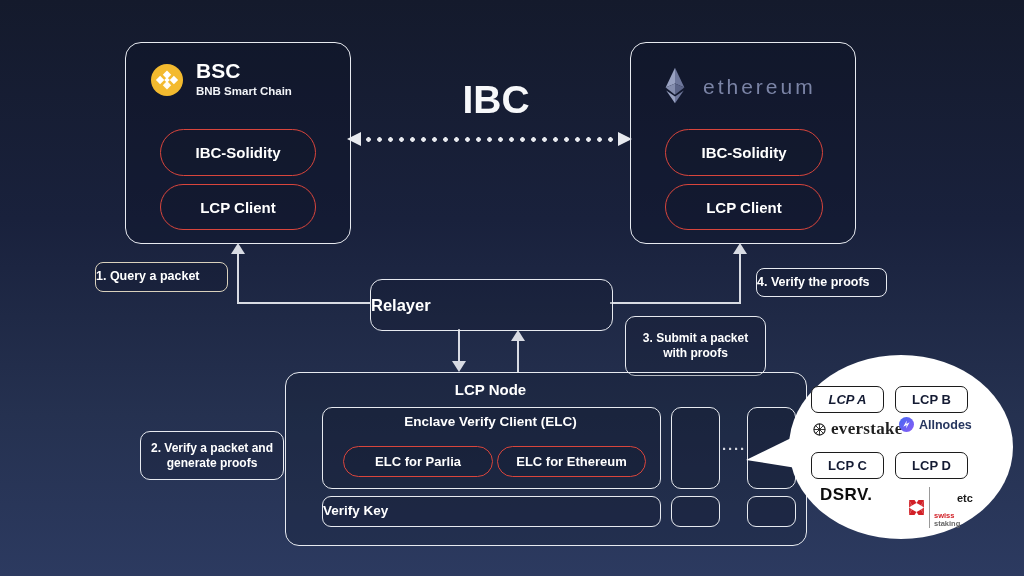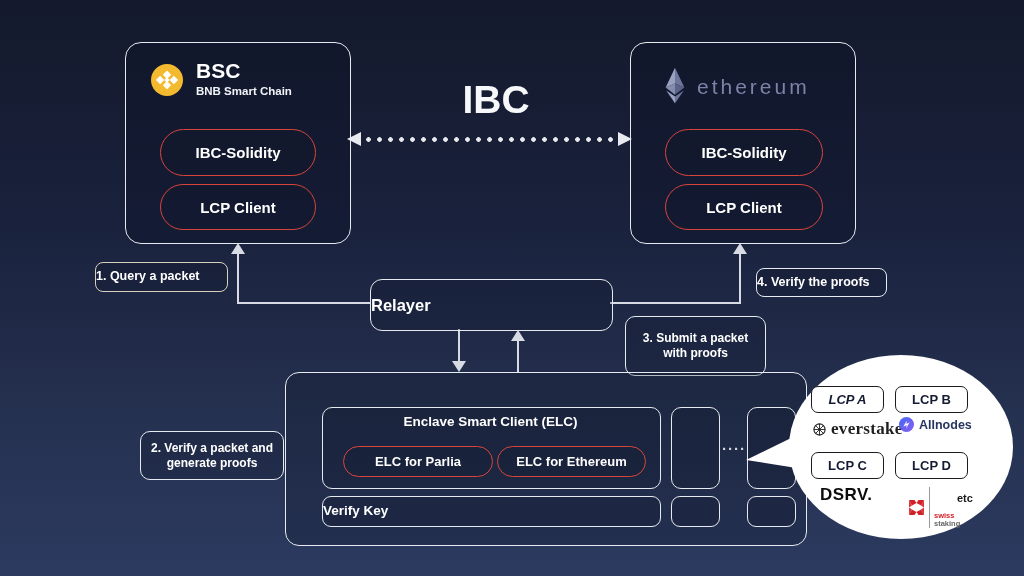--- a/index.html
+++ b/index.html
@@ -50,21 +50,21 @@
     <div class="abs" style="left:70px;top:42px;font-size:11.5px;font-weight:600;color:#f2f4f8;">BNB Smart Chain</div>
     <div class="pill" style="left:34px;top:86px;width:154px;height:45px;font-size:15px;">
       <span>IBC-Solidity</span>
     </div>
     <div class="pill" style="left:34px;top:141px;width:154px;height:44px;font-size:15px;">
       <span>LCP Client</span>
     </div>
   </div>
 
   <div class="chain-box" style="left:630px;top:42px;width:224px;height:200px;">
-    <div class="abs" style="left:30px;top:22px;display:flex;align-items:center;gap:8px;">
+    <div class="abs" style="left:30px;top:22px;display:flex;align-items:center;gap:14px;">
       <svg width="28" height="44" viewBox="0 0 20 32">
         <polygon points="10,2 3.2,16.4 10,13.4" fill="#99a2c2"></polygon>
         <polygon points="10,2 16.8,16.4 10,13.4" fill="#6e779b"></polygon>
         <polygon points="3.2,16.4 10,13.4 10,21.6" fill="#848dae"></polygon>
         <polygon points="16.8,16.4 10,13.4 10,21.6" fill="#5b6488"></polygon>
         <polygon points="3.6,18.6 10,27.8 10,22.9" fill="#99a2c2"></polygon>
         <polygon points="16.4,18.6 10,27.8 10,22.9" fill="#6e779b"></polygon>
       </svg>
       <span class="eth-text">ethereum</span>
     </div>
@@ -107,23 +107,24 @@
   </div>
   <div class="wbox" style="left:756px;top:268px;width:129px;height:27px;border-radius:8px;font-size:12.5px;">
     <span>4. Verify the proofs</span>
   </div>
 
   <div class="wbox" style="left:370px;top:279px;width:241px;height:50px;border-radius:12px;font-size:16.5px;">
     <span>Relayer</span>
   </div>
 
   <div class="chain-box" style="left:285px;top:372px;width:520px;height:172px;border-radius:14px;background:rgba(10,16,34,0.22);"></div>
+  <div class="abs" style="left:322px;top:381px;width:337px;text-align:center;font-size:15px;font-weight:800;">LCP Node</div>
 
   <div class="wbox" style="left:322px;top:407px;width:337px;height:80px;border-radius:10px;align-items:flex-start;"></div>
-  <div class="abs" style="left:322px;top:414px;width:337px;text-align:center;font-size:13.5px;font-weight:700;">Enclave Smart Client (ELC)</div>
+  <div class="abs" style="left:322px;top:414px;width:337px;text-align:center;font-size:13.5px;font-weight:700;">Enclave Verify Client (ELC)</div>
   <div class="pill" style="left:343px;top:446px;width:148px;height:29px;font-size:13px;font-weight:700;">
     <span>ELC for Parlia</span>
   </div>
   <div class="pill" style="left:497px;top:446px;width:147px;height:29px;font-size:13px;font-weight:700;">
     <span>ELC for Ethereum</span>
   </div>
   <div class="wbox" style="left:322px;top:496px;width:337px;height:29px;border-radius:9px;font-size:13.5px;">
     <span>Verify Key</span>
   </div>
 

